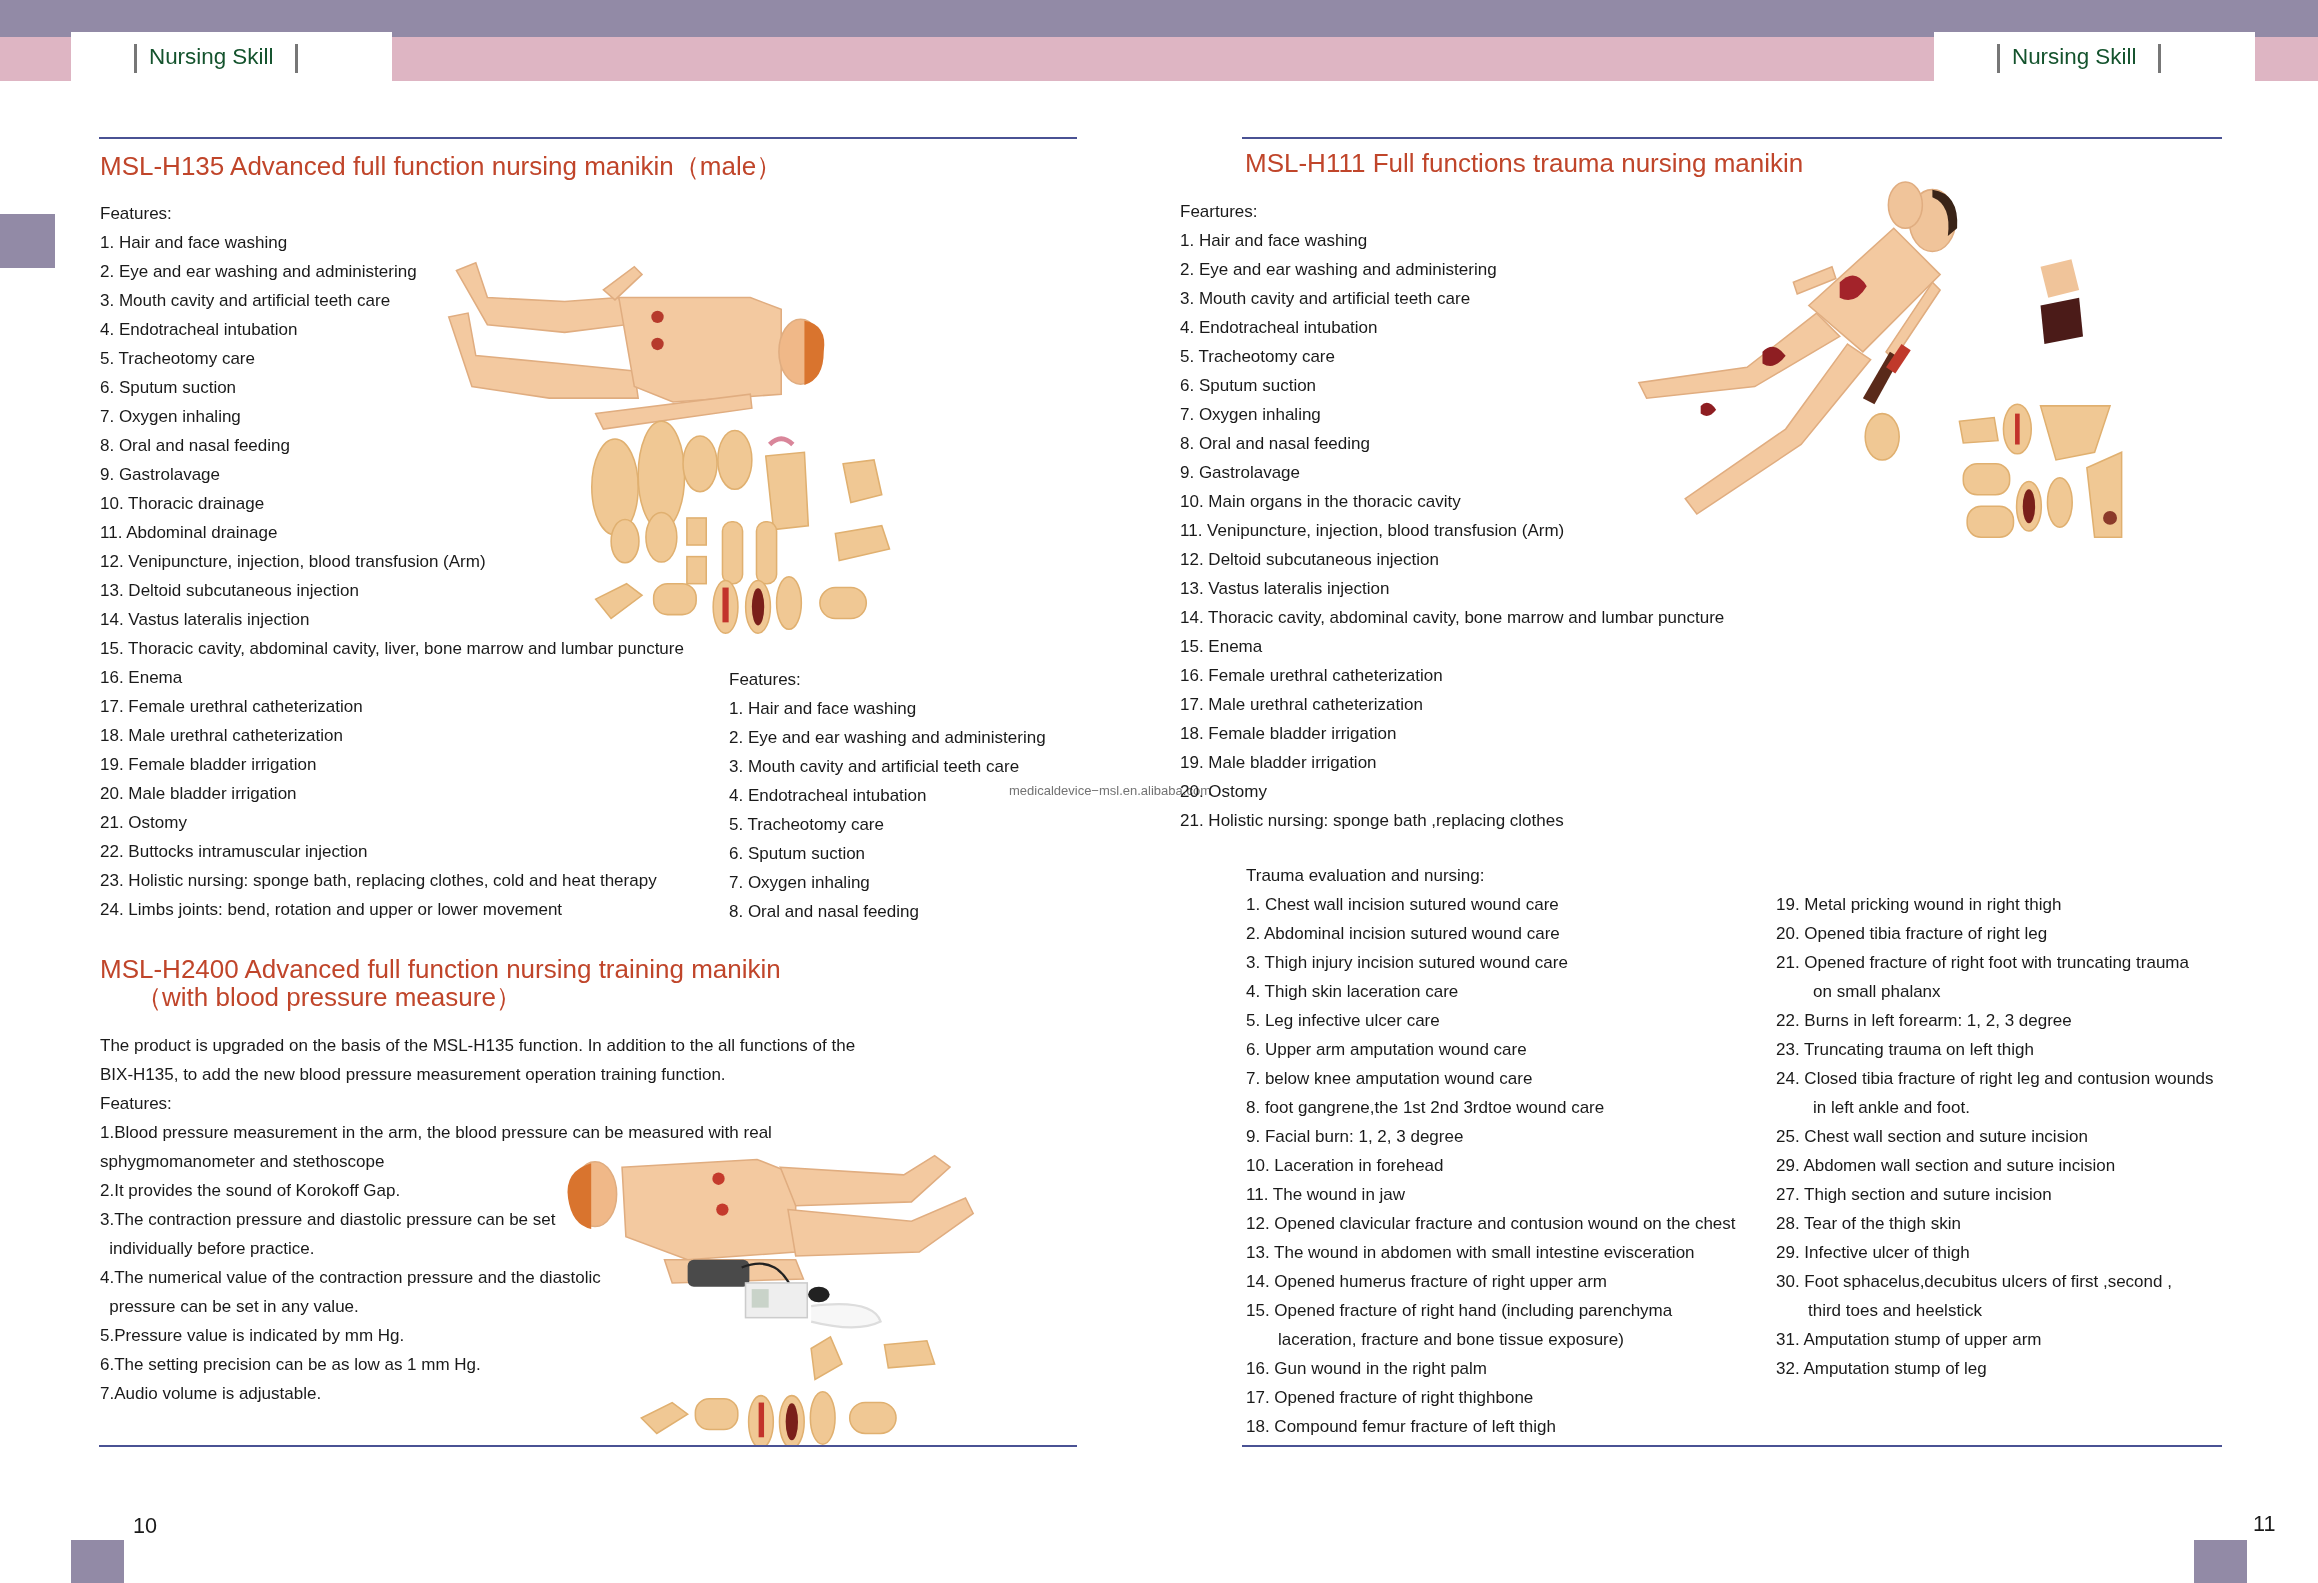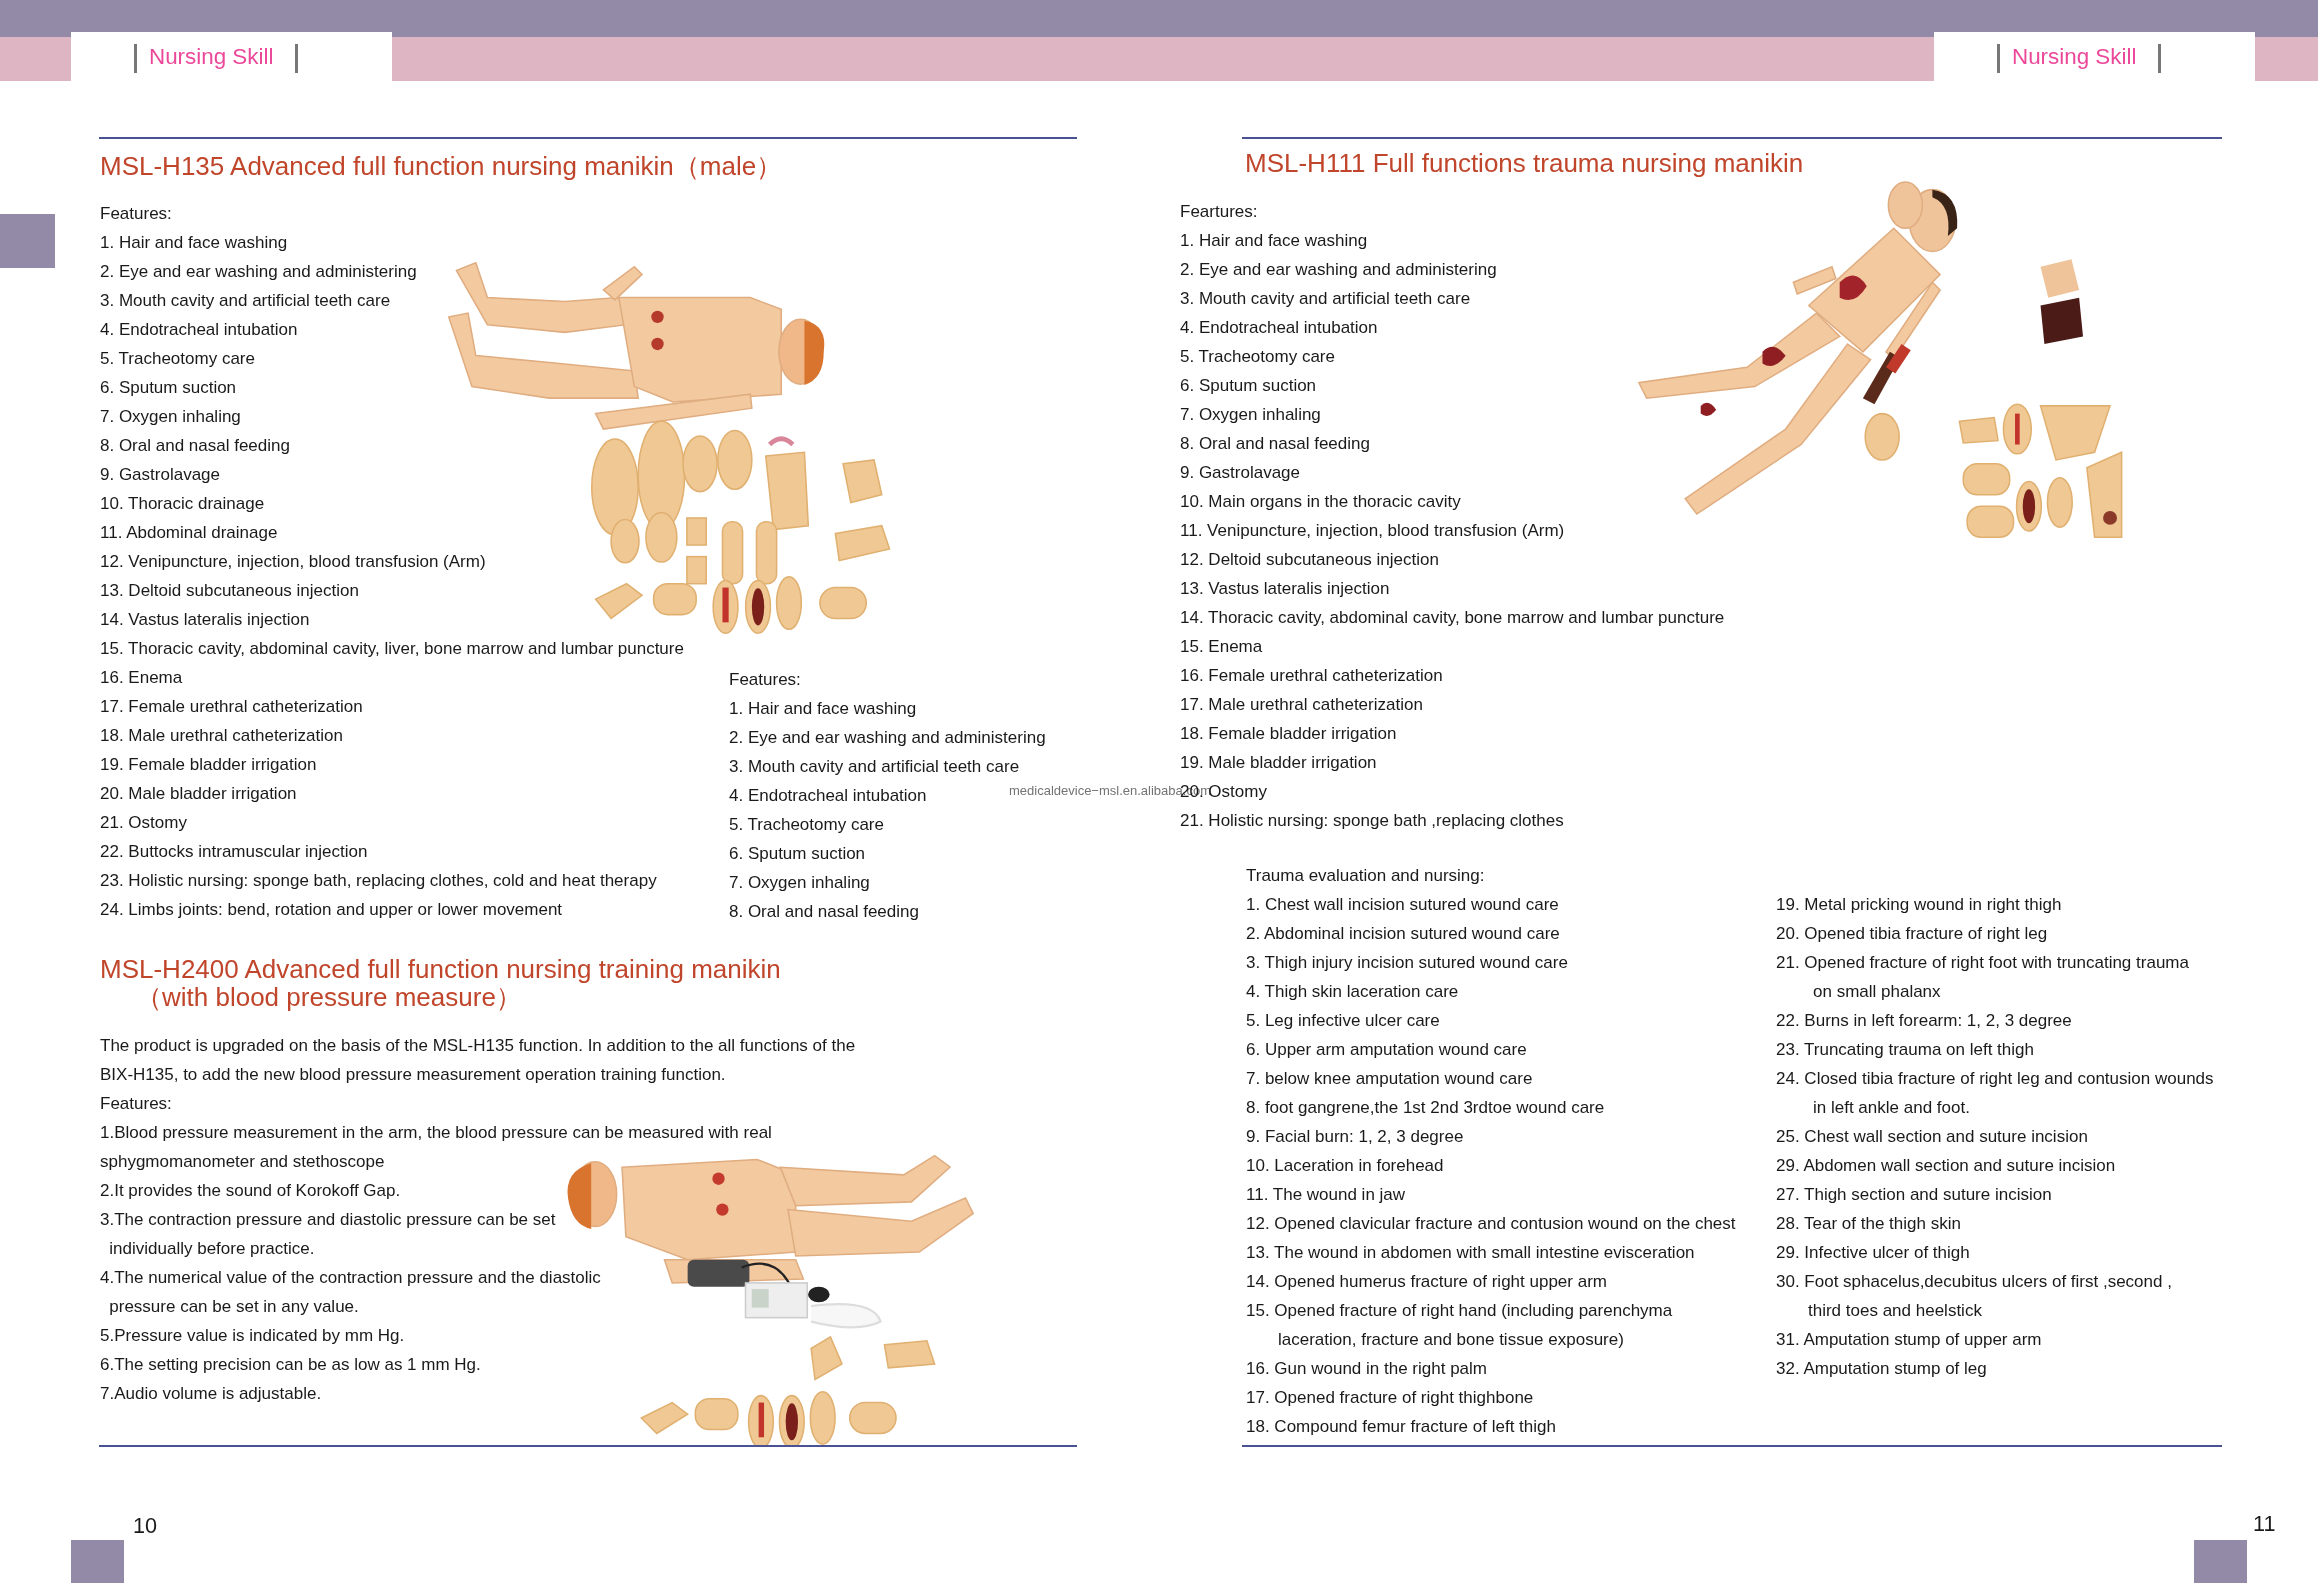--- a/index.html
+++ b/index.html
@@ -2,21 +2,21 @@
 <html style="font-size:12.4px"><head>
 <meta charset="utf-8">
 <style>
   html, body { margin:0; padding:0; }
   body { width:2319px; height:1584px; position:relative; overflow:hidden; background:#ffffff;
          font-family:"Liberation Sans", sans-serif; color:#1a1a1a; }
   .abs { position:absolute; }
   .band-top { left:0; top:0; width:2319px; height:37px; background:#928aa6; }
   .band-pink { left:0; top:37px; width:2319px; height:44px; background:#deb5c3; }
   .tab { top:32px; height:49px; background:#ffffff; }
-  .tab-label { font-size:22.4px; color:#ec4899; top:0; height:49px; display:flex; align-items:center; }
+  .tab-label { font-size:22.4px; color:#14532d; top:0; height:49px; display:flex; align-items:center; }
   .tab-bar { width:3.1px; height:29px; background:#777777; }
   .side-tab { background:#928aa6; }
   .rule { height:2.3px; background:#4a5294; }
   .title { color:#c0452a; font-size:26px; white-space:nowrap; line-height:31px; }
   .list { font-size:17px; line-height:29px; white-space:nowrap; }
   .list div { height:29px; }
   .indent { padding-left:32px; }
   .pagenum { font-size:21.6px; color:#1a1a1a;margin-left:48px; }
   .watermark { color:#737373; font-size:13px; white-space:nowrap; }
   .img-area { overflow:visible; }

